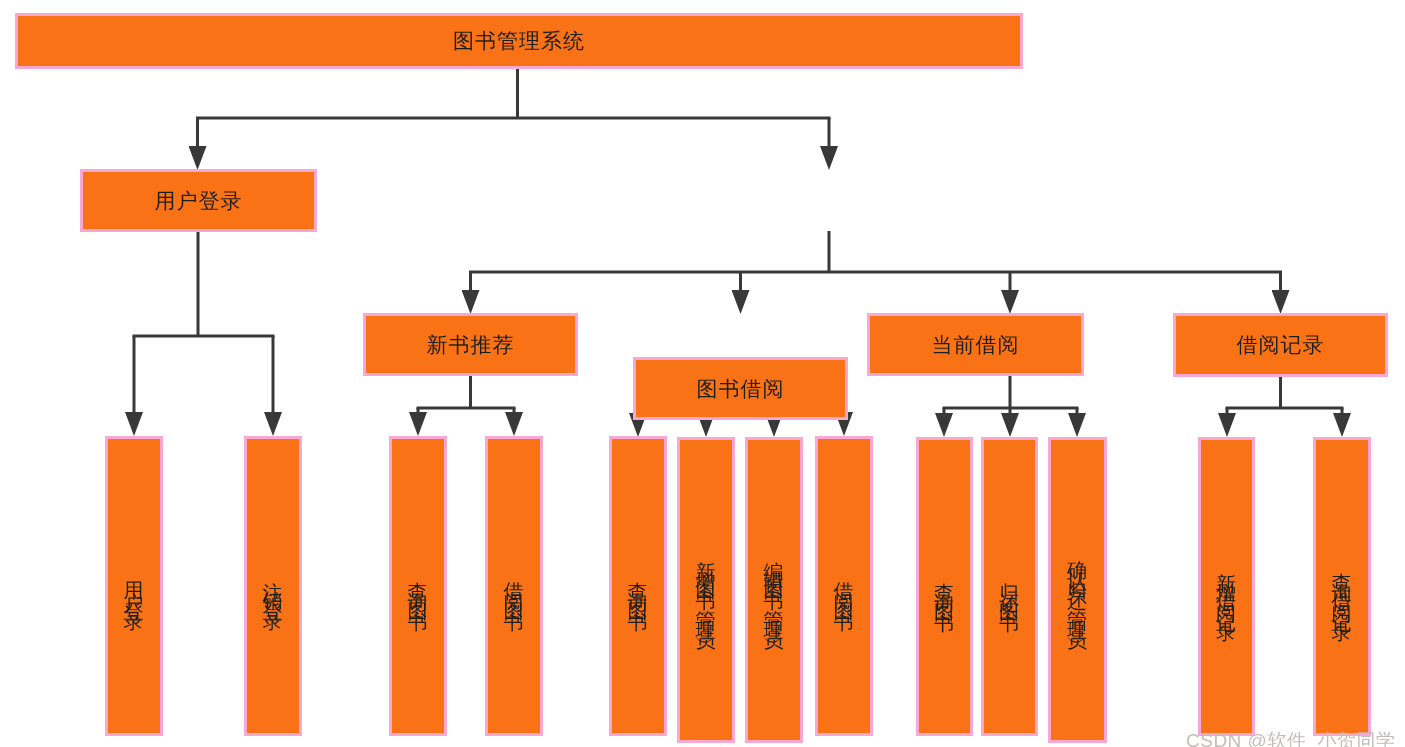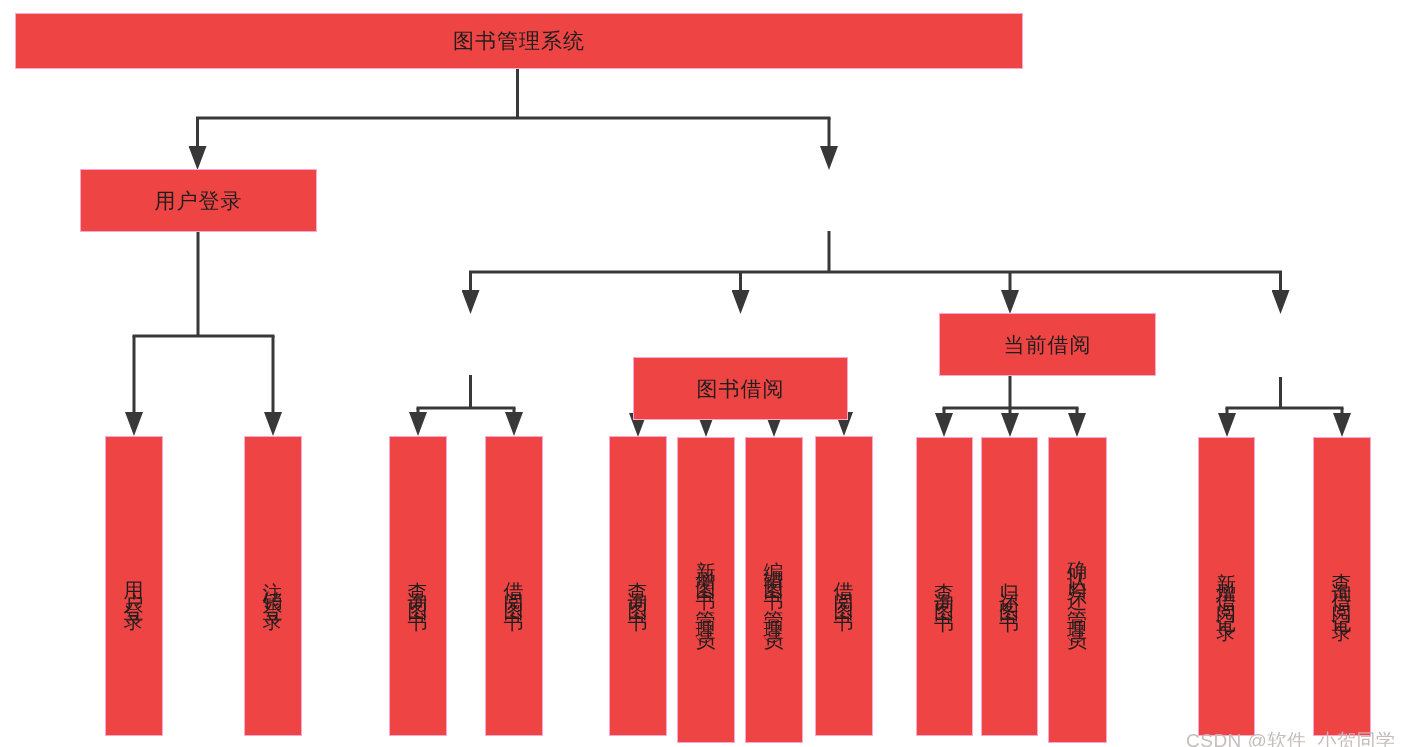--- a/index.html
+++ b/index.html
@@ -17,22 +17,22 @@
   }
   #wires {
     position: absolute;
     left: 0;
     top: 0;
     z-index: 1;
   }
   .box {
     position: absolute;
     box-sizing: border-box;
-    border: 1px solid #f9a8d4;
-    background: #ef4444;
+    border: 3px solid #f9a8d4;
+    background: #f97316;
     display: flex;
     align-items: center;
     justify-content: center;
     z-index: 2;
     text-align: center;
   }
   .hlabel {
     font-size: 21px;
     color: #1e1e1e;
     letter-spacing: 1px;
@@ -57,21 +57,21 @@
     letter-spacing: 0.5px;
     white-space: nowrap;
     opacity: 0.95;
   }
   
   .b-root { left: 15px;   top: 13px;  width: 1008px; height: 56px; }
   .b-user { left: 80px;   top: 169px; width: 237px;  height: 63px; }
   .b-book { left: 711px;  top: 169px; width: 236px;  height: 63px; }
   .b-l3a  { left: 363px;  top: 313px; width: 215px;  height: 63px; }
   .b-l3b  { left: 633px;  top: 313px; width: 215px;  height: 63px; margin-top: 44px; }
-  .b-l3c  { left: 939px;  top: 313px; width: 217px;  height: 63px; }
+  .b-l3c  { left: 867px;  top: 313px; width: 217px;  height: 63px; }
   .b-l3d  { left: 1173px; top: 313px; width: 215px;  height: 64px; }
   .b-ul1  { left: 105px;  top: 436px; width: 58px;   height: 300px; }
   .b-ul2  { left: 244px;  top: 436px; width: 58px;   height: 300px; }
   .b-nb1  { left: 389px;  top: 436px; width: 58px;   height: 300px; }
   .b-nb2  { left: 485px;  top: 436px; width: 58px;   height: 300px; }
   .b-bb1  { left: 609px;  top: 436px; width: 58px;   height: 300px; }
   .b-bb2  { left: 677px;  top: 437px; width: 58px;   height: 306px; }
   .b-bb3  { left: 745px;  top: 437px; width: 58px;   height: 306px; }
   .b-bb4  { left: 815px;  top: 436px; width: 58px;   height: 300px; }
   .b-cb1  { left: 916px;  top: 437px; width: 57px;   height: 299px; }
@@ -130,26 +130,32 @@
   </svg>
 
   <div class="box b-root">
     <span class="hlabel">图书管理系统</span>
   </div>
 
   <div class="box b-user">
     <span class="hlabel">用户登录</span>
   </div>
 
+  <div class="box b-l3a">
+    <span class="hlabel">新书推荐</span>
+  </div>
   <div class="box b-l3b">
     <span class="hlabel">图书借阅</span>
   </div>
   <div class="box b-l3c">
     <span class="hlabel">当前借阅</span>
   </div>
+  <div class="box b-l3d">
+    <span class="hlabel">借阅记录</span>
+  </div>
 
   <div class="box b-ul1">
     <span class="vlabel">用户登录</span>
   </div>
   <div class="box b-ul2">
     <span class="vlabel">注销登录</span>
   </div>
 
   <div class="box b-nb1">
     <span class="vlabel">查询图书</span>

